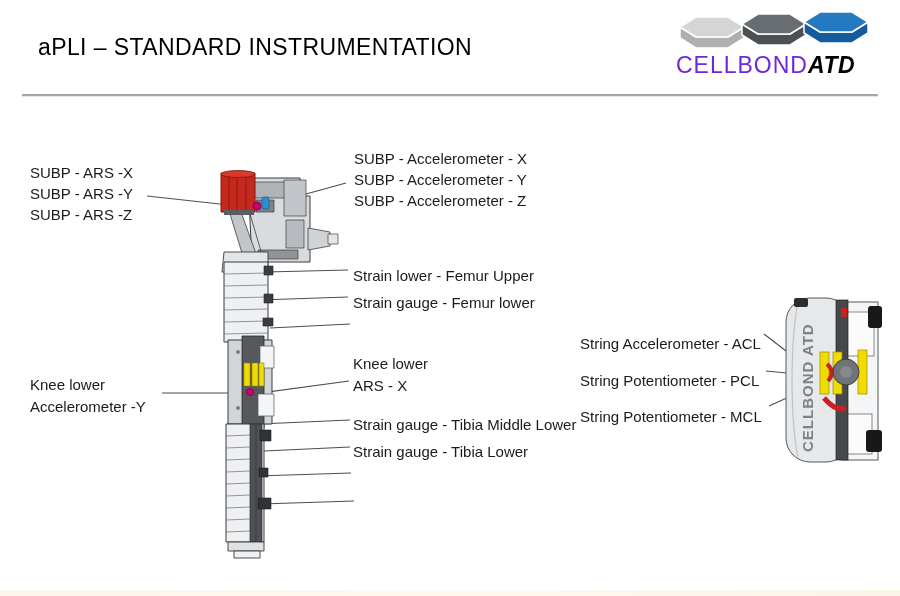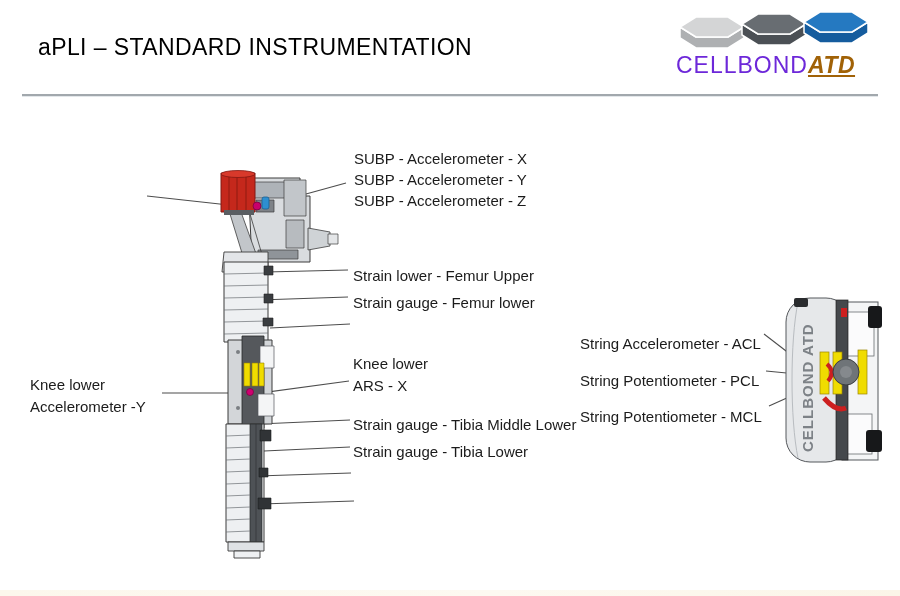--- a/index.html
+++ b/index.html
@@ -12,21 +12,21 @@
     position:absolute;left:38px;top:34px;font-size:23px;letter-spacing:.4px;
     color:#000000;white-space:nowrap;
   }
   .logo{position:absolute;left:676px;top:8px;width:200px;height:80px;}
   .logo-hex{position:absolute;left:2px;top:2px;}
   .logo-word{
     position:absolute;left:0px;top:44px;white-space:nowrap;
     font-size:23px;letter-spacing:1px;
   }
   .logo-brand{color:#6d28d9;font-weight:normal;}
-  .logo-suffix{color:#a16207;font-weight:bold;font-style:italic;letter-spacing:.5px;text-decoration:underline;}
+  .logo-suffix{color:#000000;font-weight:bold;font-style:italic;letter-spacing:.5px;}
   .rule{
     position:absolute;left:22px;top:94px;width:856px;height:2px;
     background:#a2a8ad;border-bottom:1px solid #e3e7ea;
   }
   
   .lbl{position:absolute;font-size:15px;color:#1b1b1b;white-space:nowrap;line-height:21px;}
   .lbl div{white-space:nowrap;}
   .grp-subp-ars{left:30px;top:162px;}
   .grp-subp-acc{left:354px;top:148px;}
   .grp-femur{left:353px;top:262px;line-height:27px;}
@@ -182,20 +182,25 @@
         <rect x="858" y="350" width="9" height="44" fill="#f0dc00" stroke="#9a8500" stroke-width=".7"></rect>
       </g>
       <path d="M827,364 q9,8 1,17" fill="none" stroke="#cc1f1f" stroke-width="4"></path>
       <path d="M824,398 q12,14 22,10" fill="none" stroke="#cc1f1f" stroke-width="5"></path>
       <circle cx="846" cy="372" r="13" fill="#6f7478" stroke="#3c3f42" stroke-width="1"></circle>
       <circle cx="846" cy="372" r="6" fill="#85898d"></circle>
       <text transform="translate(813,452) rotate(-90)" font-family="Liberation Sans, sans-serif" font-size="15" font-weight="bold" fill="#7d8287" letter-spacing="1">CELLBOND ATD</text>
     </g>
   </svg>
 
+  <div class="lbl grp-subp-ars">
+    <div>SUBP - ARS -X</div>
+    <div>SUBP - ARS -Y</div>
+    <div>SUBP - ARS -Z</div>
+  </div>
 
   <div class="lbl grp-subp-acc">
     <div>SUBP - Accelerometer - X</div>
     <div>SUBP - Accelerometer - Y</div>
     <div>SUBP - Accelerometer - Z</div>
   </div>
 
   <div class="lbl grp-femur">
     <div>Strain lower - Femur Upper</div>
     <div>Strain gauge - Femur lower</div>

